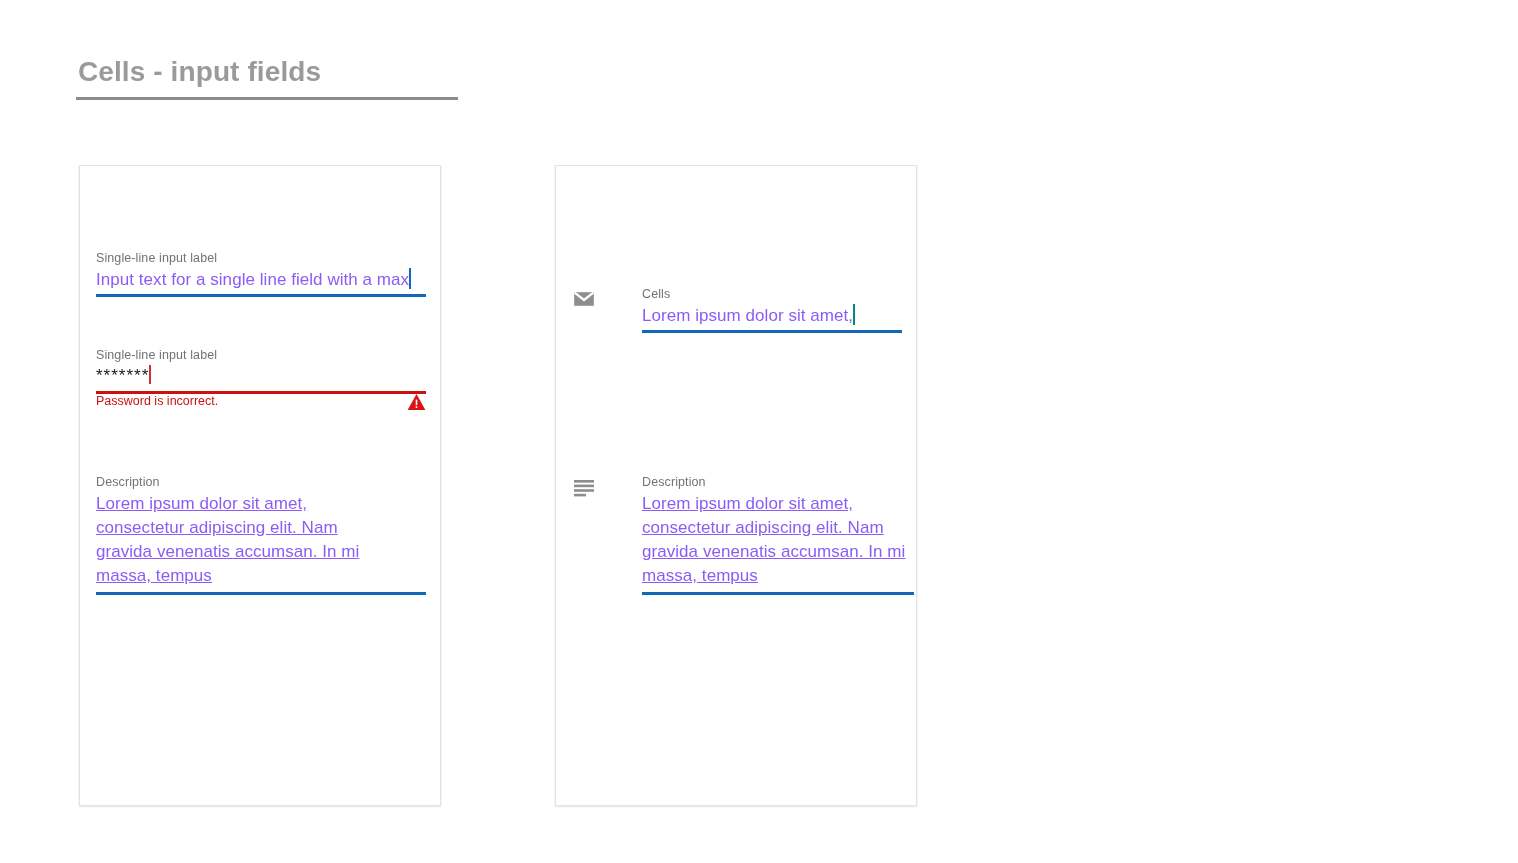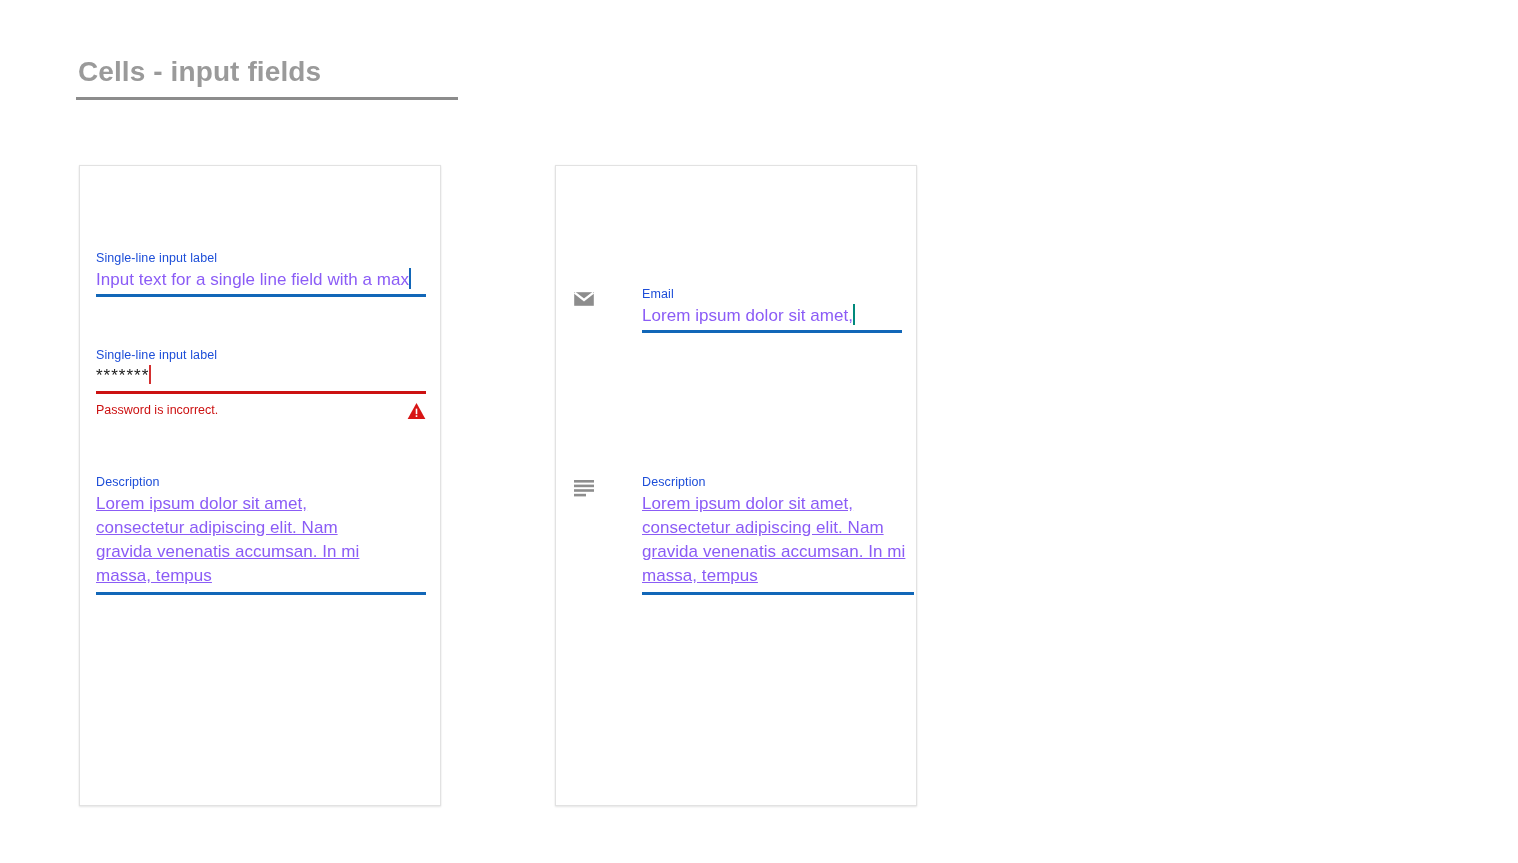--- a/index.html
+++ b/index.html
@@ -53,21 +53,21 @@
     border: 1px solid #e2e2e2;
     box-shadow: 0 1px 2px rgba(0,0,0,0.10), 0 0 1px rgba(0,0,0,0.06);
   }
   #card-left  { left: 79px;  top: 165px; width: 362px; height: 641px; }
   #card-right { left: 555px; top: 165px; width: 362px; height: 641px; }
 
   
   .field { position: absolute; }
   .field-label {
     font-size: 12.5px;
-    color: #1d4ed8;
+    color: #737373;
     line-height: 15px;
     letter-spacing: 0.1px;
     white-space: nowrap;
   }
   .field-value {
     font-size: 17px;
     color: #8b5cf6;
     line-height: 24px;
     letter-spacing: 0.05px;
     position: relative;
@@ -101,21 +101,21 @@
     letter-spacing: 1px;
     line-height: 22px;
     font-family: "Liberation Sans", sans-serif;
   }
 
   
   .error-row {
     display: flex;
     align-items: flex-start;
     justify-content: space-between;
-    margin-top: 9px;
+    margin-top: 0;
     width: 100%;
     text-align: right;
   }
   .error-text {
     font-size: 12.5px;
     color: #cc1111;
     line-height: 15px;
   }
   .warn-icon { width: 19px; height: 18px; display: block; margin-top: -1px; }
 
@@ -181,21 +181,21 @@
   <div id="card-right" class="card">
 
     <div class="icon-field" style="left:16px; top:121px; width:330px;">
       <span class="leading-icon">
         <svg viewBox="0 0 24 24" width="24" height="24" aria-hidden="true">
           <path d="M2.2 5.2h19.6v13.6H2.2z" fill="#8d8d8d"></path>
           <path d="M2.6 5.6 L12 13 L21.4 5.6" fill="none" stroke="#ffffff" stroke-width="2.4"></path>
         </svg>
       </span>
       <div class="icon-field-body">
-        <div class="field-label">Email</div>
+        <div class="field-label">Cells</div>
         <div style="height:24px;">
           <span class="field-value">Lorem ipsum dolor sit amet,</span><span class="caret teal"></span>
         </div>
         <div class="underline" style="margin-top:4px;"></div>
       </div>
     </div>
 
     <div class="icon-field" style="left:16px; top:309px; width:330px;">
       <span class="leading-icon">
         <svg viewBox="0 0 24 24" width="24" height="24" aria-hidden="true">

